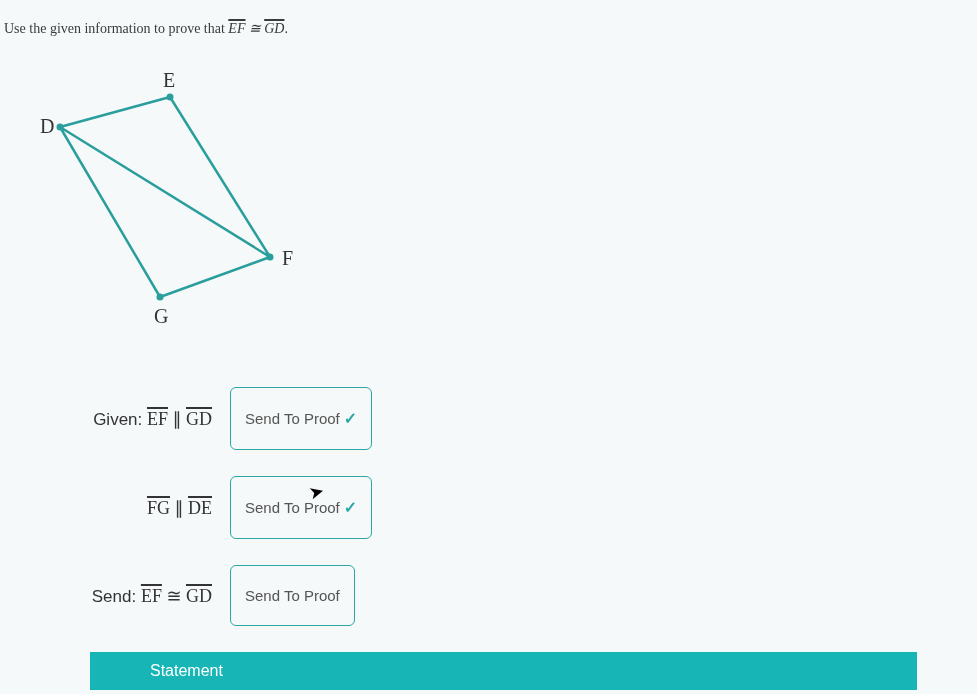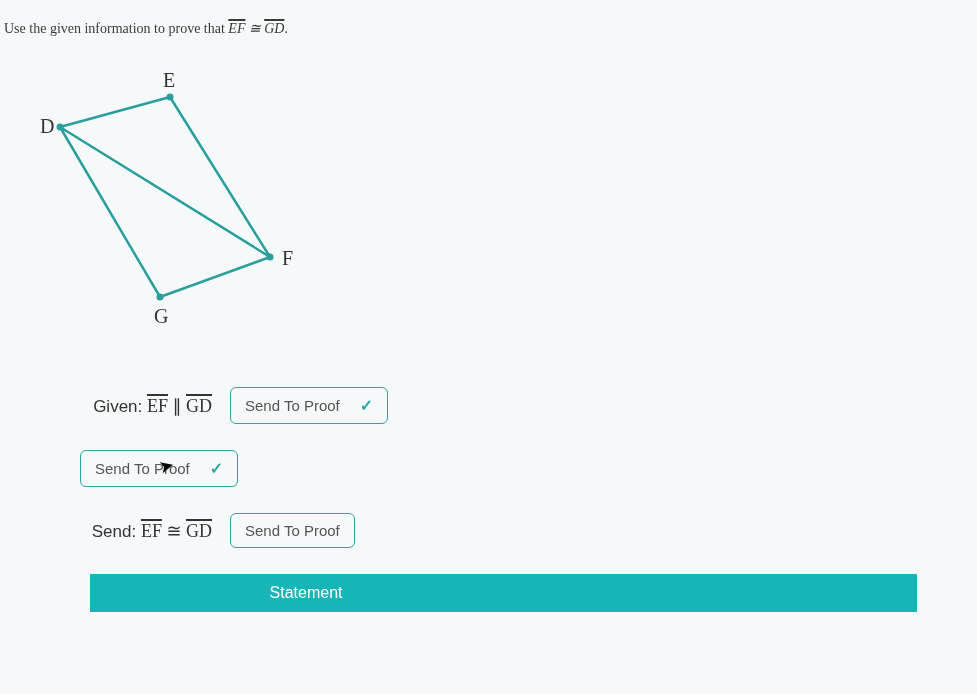--- a/index.html
+++ b/index.html
@@ -56,43 +56,43 @@
     font-size: 18px;
     color: #333;
     padding-right: 18px;
   }
   .proof-label .pre { font-family: Arial, sans-serif; font-size: 17px; }
   .send-btn {
     border: 1.5px solid #2da6a6;
     background: transparent;
     color: #555;
     border-radius: 6px;
-    padding: 8px 14px;
+    padding: 21px 14px;
     font-size: 15px;
     cursor: pointer;
     display: flex;
     align-items: center;
-    gap: 20px;
+    gap: 4px;
     font-family: Arial, sans-serif;
   }
   .check {
     color: #2da6a6;
     font-weight: bold;
     font-size: 16px;
   }
   .table-header {
     display: flex;
     background: #17b5b5;
     color: #fff;
     font-size: 16px;
     height: 38px;
     align-items: center;
     margin: 10px 60px 0 90px;
   }
-  .th-statement { flex: 0 0 45%; padding-left: 60px; text-align: center; }
+  .th-statement { flex: 0 0 45%; padding-left: 60px; }
   .th-reason { flex: 1; text-align: center; }
   .cursor-arrow {
     position: absolute;
     font-size: 18px;
     color: #000;
     transform: rotate(-15deg);
   }
 </style>
 </head>
 <body>
@@ -124,20 +124,23 @@
     <div class="proof-label">
       <span class="pre">Given: </span><span class="overline">EF</span><span> ∥ </span><span class="overline">GD</span>
     </div>
     <button class="send-btn">
       <span>Send To Proof</span>
       <span class="check">✓</span>
     </button>
   </div>
 
   <div class="proof-row">
+    <div class="proof-label">
+      <span class="pre"></span><span class="overline">FG</span><span> ∥ </span><span class="overline">DE</span>
+    </div>
     <button class="send-btn" style="position:relative;">
       <span>Send To Proof</span>
       <span class="check">✓</span>
       <span class="cursor-arrow" style="left:78px; top:4px;">➤</span>
     </button>
   </div>
 
   <div class="proof-row">
     <div class="proof-label">
       <span class="pre">Send: </span><span class="overline">EF</span><span> ≅ </span><span class="overline">GD</span>

